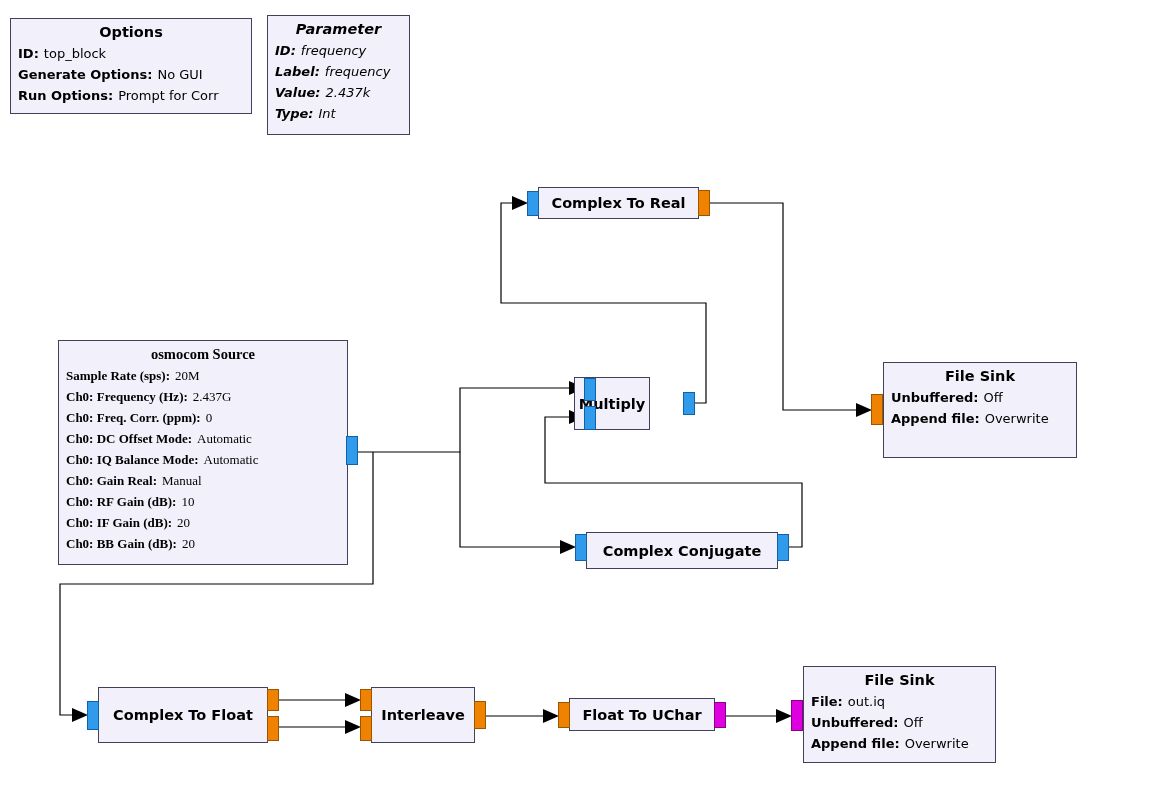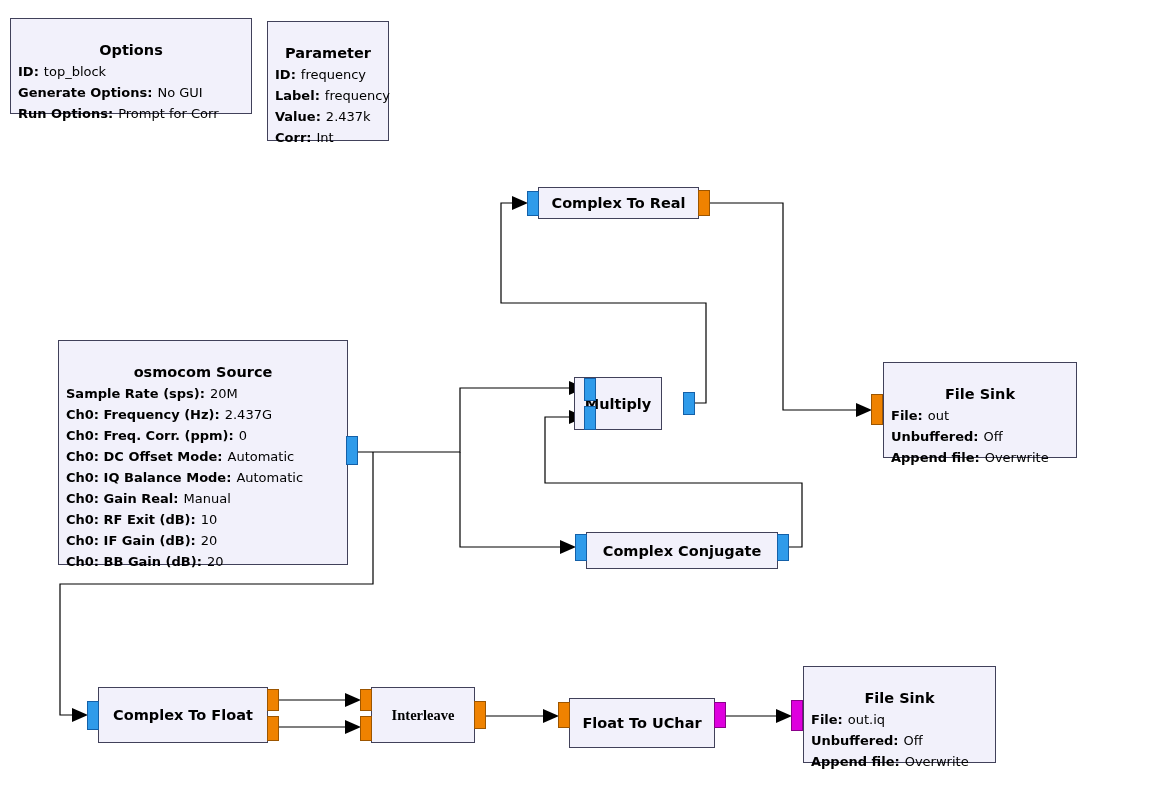--- a/index.html
+++ b/index.html
@@ -5,21 +5,21 @@
   html,body { margin:0; padding:0; background:#ffffff; }
   #canvas {
     position:relative; width:1149px; height:804px; background:#ffffff;
     font-family:"DejaVu Sans","Liberation Sans",sans-serif; color:#000;
     overflow:hidden;
   }
   #wires { position:absolute; left:0; top:0; width:1149px; height:804px; }
   .block {
     position:absolute; box-sizing:border-box;
     background:#F2F1FB; border:1px solid #41415A;
-    font-size:13px; line-height:21px; padding:21px 7px 2px 7px;
+    font-size:13px; line-height:21px; padding:3px 7px 2px 7px;
     white-space:nowrap;
   }
   .block .title {
     font-weight:bold; text-align:center; font-size:14.5px;
     line-height:20px; margin-bottom:1px;
   }
   .block.small {
     display:flex; align-items:center; justify-content:center; padding:0;
   }
   .block.small .title { margin:0; }
@@ -59,85 +59,84 @@
     </g>
   </svg>
 
   <div class="block" style="left:10px; top:18px; width:242px; height:96px;">
     <div class="title">Options</div>
     <div class="line"><span class="k">ID:</span><span class="v">top_block</span></div>
     <div class="line"><span class="k">Generate Options:</span><span class="v">No GUI</span></div>
     <div class="line"><span class="k">Run Options:</span><span class="v">Prompt for Corr</span></div>
   </div>
 
-  <div class="block" style="left:267px; top:21px; width:122px; height:120px;">
+  <div class="block" style="left:267px; top:15px; width:143px; height:120px;font-style:italic;">
     <div class="title">Parameter</div>
     <div class="line"><span class="k">ID:</span><span class="v">frequency</span></div>
     <div class="line"><span class="k">Label:</span><span class="v">frequency</span></div>
     <div class="line"><span class="k">Value:</span><span class="v">2.437k</span></div>
-    <div class="line"><span class="k">Corr:</span><span class="v">Int</span></div>
+    <div class="line"><span class="k">Type:</span><span class="v">Int</span></div>
   </div>
 
 
-  <div class="block" style="left:58px; top:340px; width:290px; height:225px;">
+  <div class="block" style="left:58px; top:340px; width:290px; height:225px;font-family:Liberation Serif, serif;">
     <div class="title">osmocom Source</div>
     <div class="line"><span class="k">Sample Rate (sps):</span><span class="v">20M</span></div>
     <div class="line"><span class="k">Ch0: Frequency (Hz):</span><span class="v">2.437G</span></div>
     <div class="line"><span class="k">Ch0: Freq. Corr. (ppm):</span><span class="v">0</span></div>
     <div class="line"><span class="k">Ch0: DC Offset Mode:</span><span class="v">Automatic</span></div>
     <div class="line"><span class="k">Ch0: IQ Balance Mode:</span><span class="v">Automatic</span></div>
     <div class="line"><span class="k">Ch0: Gain Real:</span><span class="v">Manual</span></div>
-    <div class="line"><span class="k">Ch0: RF Exit (dB):</span><span class="v">10</span></div>
+    <div class="line"><span class="k">Ch0: RF Gain (dB):</span><span class="v">10</span></div>
     <div class="line"><span class="k">Ch0: IF Gain (dB):</span><span class="v">20</span></div>
     <div class="line"><span class="k">Ch0: BB Gain (dB):</span><span class="v">20</span></div>
   </div>
   <div class="port" style="left: 346px; top: 436px; width: 12px; height: 29px; background: rgb(47, 155, 234); border-color: rgb(20, 96, 168);"></div>
 
   <div class="block small" style="left:538px; top:187px; width:161px; height:32px;">
     <div class="title">Complex To Real</div>
   </div>
   <div class="port" style="left: 527px; top: 191px; width: 12px; height: 25px; background: rgb(47, 155, 234); border-color: rgb(20, 96, 168);"></div>
   <div class="port" style="left: 698px; top: 190px; width: 12px; height: 26px; background: rgb(239, 130, 0); border-color: rgb(156, 85, 0);"></div>
 
-  <div class="block small" style="left:574px; top:377px; width:88px; height:53px;">
+  <div class="block small" style="left:574px; top:377px; width:76px; height:53px;">
     <div class="title">Multiply</div>
   </div>
   <div class="port" style="left: 584px; top: 378px; width: 12px; height: 23px; background: rgb(47, 155, 234); border-color: rgb(20, 96, 168);"></div>
   <div class="port" style="left: 584px; top: 406px; width: 12px; height: 24px; background: rgb(47, 155, 234); border-color: rgb(20, 96, 168);"></div>
   <div class="port" style="left: 683px; top: 392px; width: 12px; height: 23px; background: rgb(47, 155, 234); border-color: rgb(20, 96, 168);"></div>
 
   <div class="block" style="left:883px; top:362px; width:194px; height:96px;">
     <div class="title">File Sink</div>
-    <div class="line"><span class="k">File:</span><span class="v">out</span></div>
     <div class="line"><span class="k">Unbuffered:</span><span class="v">Off</span></div>
     <div class="line"><span class="k">Append file:</span><span class="v">Overwrite</span></div>
   </div>
   <div class="port" style="left: 871px; top: 394px; width: 12px; height: 31px; background: rgb(239, 130, 0); border-color: rgb(156, 85, 0);"></div>
 
   <div class="block small" style="left:586px; top:532px; width:192px; height:37px;">
     <div class="title">Complex Conjugate</div>
   </div>
   <div class="port" style="left: 575px; top: 534px; width: 12px; height: 27px; background: rgb(47, 155, 234); border-color: rgb(20, 96, 168);"></div>
   <div class="port" style="left: 777px; top: 534px; width: 12px; height: 27px; background: rgb(47, 155, 234); border-color: rgb(20, 96, 168);"></div>
 
   <div class="block small" style="left:98px; top:687px; width:170px; height:56px;align-items:center;">
     <div class="title">Complex To Float</div>
   </div>
   <div class="port" style="left: 87px; top: 701px; width: 12px; height: 29px; background: rgb(47, 155, 234); border-color: rgb(20, 96, 168);"></div>
   <div class="port" style="left: 267px; top: 689px; width: 12px; height: 22px; background: rgb(239, 130, 0); border-color: rgb(156, 85, 0);"></div>
   <div class="port" style="left: 267px; top: 716px; width: 12px; height: 25px; background: rgb(239, 130, 0); border-color: rgb(156, 85, 0);"></div>
 
-  <div class="block small" style="left:371px; top:687px; width:104px; height:56px;font-family:Liberation Serif, serif;">
+  <div class="block small" style="left:371px; top:687px; width:104px; height:56px;">
     <div class="title">Interleave</div>
   </div>
   <div class="port" style="left: 360px; top: 689px; width: 12px; height: 22px; background: rgb(239, 130, 0); border-color: rgb(156, 85, 0);"></div>
   <div class="port" style="left: 360px; top: 716px; width: 12px; height: 25px; background: rgb(239, 130, 0); border-color: rgb(156, 85, 0);"></div>
   <div class="port" style="left: 474px; top: 701px; width: 12px; height: 28px; background: rgb(239, 130, 0); border-color: rgb(156, 85, 0);"></div>
 
-  <div class="block small" style="left:569px; top:698px; width:146px; height:50px;">
+  <div class="block small" style="left:569px; top:698px; width:146px; height:33px;">
     <div class="title">Float To UChar</div>
   </div>
   <div class="port" style="left: 558px; top: 702px; width: 12px; height: 26px; background: rgb(239, 130, 0); border-color: rgb(156, 85, 0);"></div>
   <div class="port" style="left: 714px; top: 702px; width: 12px; height: 26px; background: rgb(222, 0, 222); border-color: rgb(138, 0, 138);"></div>
 
   <div class="block" style="left:803px; top:666px; width:193px; height:97px;">
     <div class="title">File Sink</div>
     <div class="line"><span class="k">File:</span><span class="v">out.iq</span></div>
     <div class="line"><span class="k">Unbuffered:</span><span class="v">Off</span></div>
     <div class="line"><span class="k">Append file:</span><span class="v">Overwrite</span></div>

